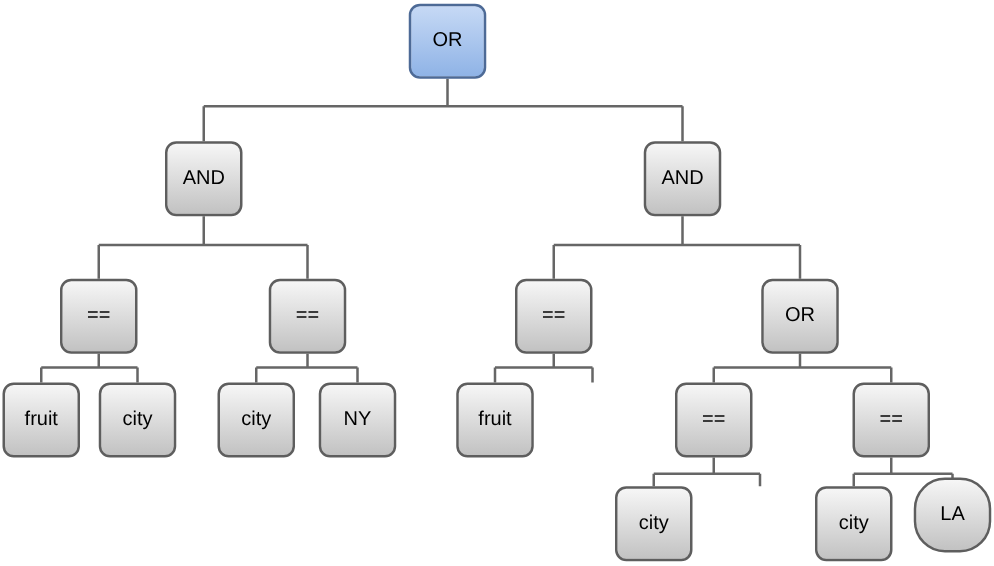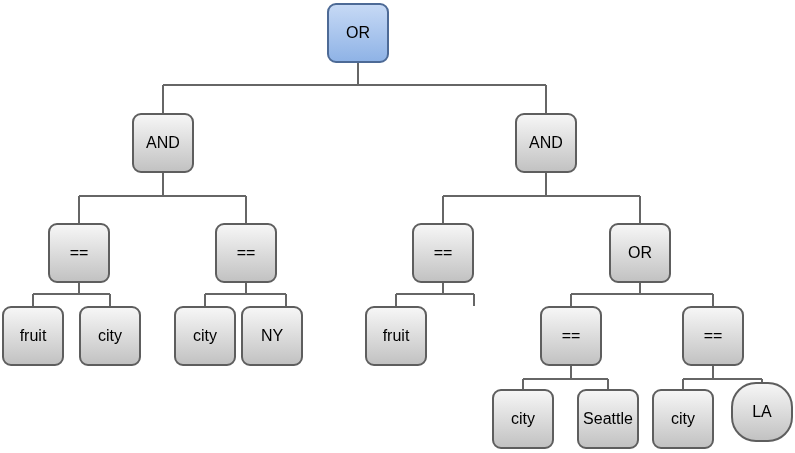--- a/index.html
+++ b/index.html
@@ -53,23 +53,22 @@
   <div class="node" style="left:515px; top:113px;">AND</div>
 
   <div class="node" style="left:48px;  top:223px;">==</div>
   <div class="node" style="left:215px; top:223px;">==</div>
   <div class="node" style="left:412px; top:223px;">==</div>
   <div class="node" style="left:609px; top:223px;">OR</div>
 
   <div class="node" style="left:2px;   top:306px;">fruit</div>
   <div class="node" style="left:79px;  top:306px;">city</div>
   <div class="node" style="left:174px; top:306px;">city</div>
-  <div class="node" style="left:241px; top:306px;">NY</div>
+  <div class="node" style="left:255px; top:306px;">NY</div>
   <div class="node" style="left:365px; top:306px;">fruit</div>
   <div class="node" style="left:540px; top:306px;">==</div>
   <div class="node" style="left:682px; top:306px;">==</div>
 
   <div class="node" style="left:492px; top:389px;">city</div>
-  <div class="node" style="left:577px; top:389px;">Seattle</div>
   <div class="node" style="left:652px; top:389px;">city</div>
   <div class="node" style="left:731px; top:382px;border-radius:25px;">LA</div>
 
 </div>
 
 </body></html>

